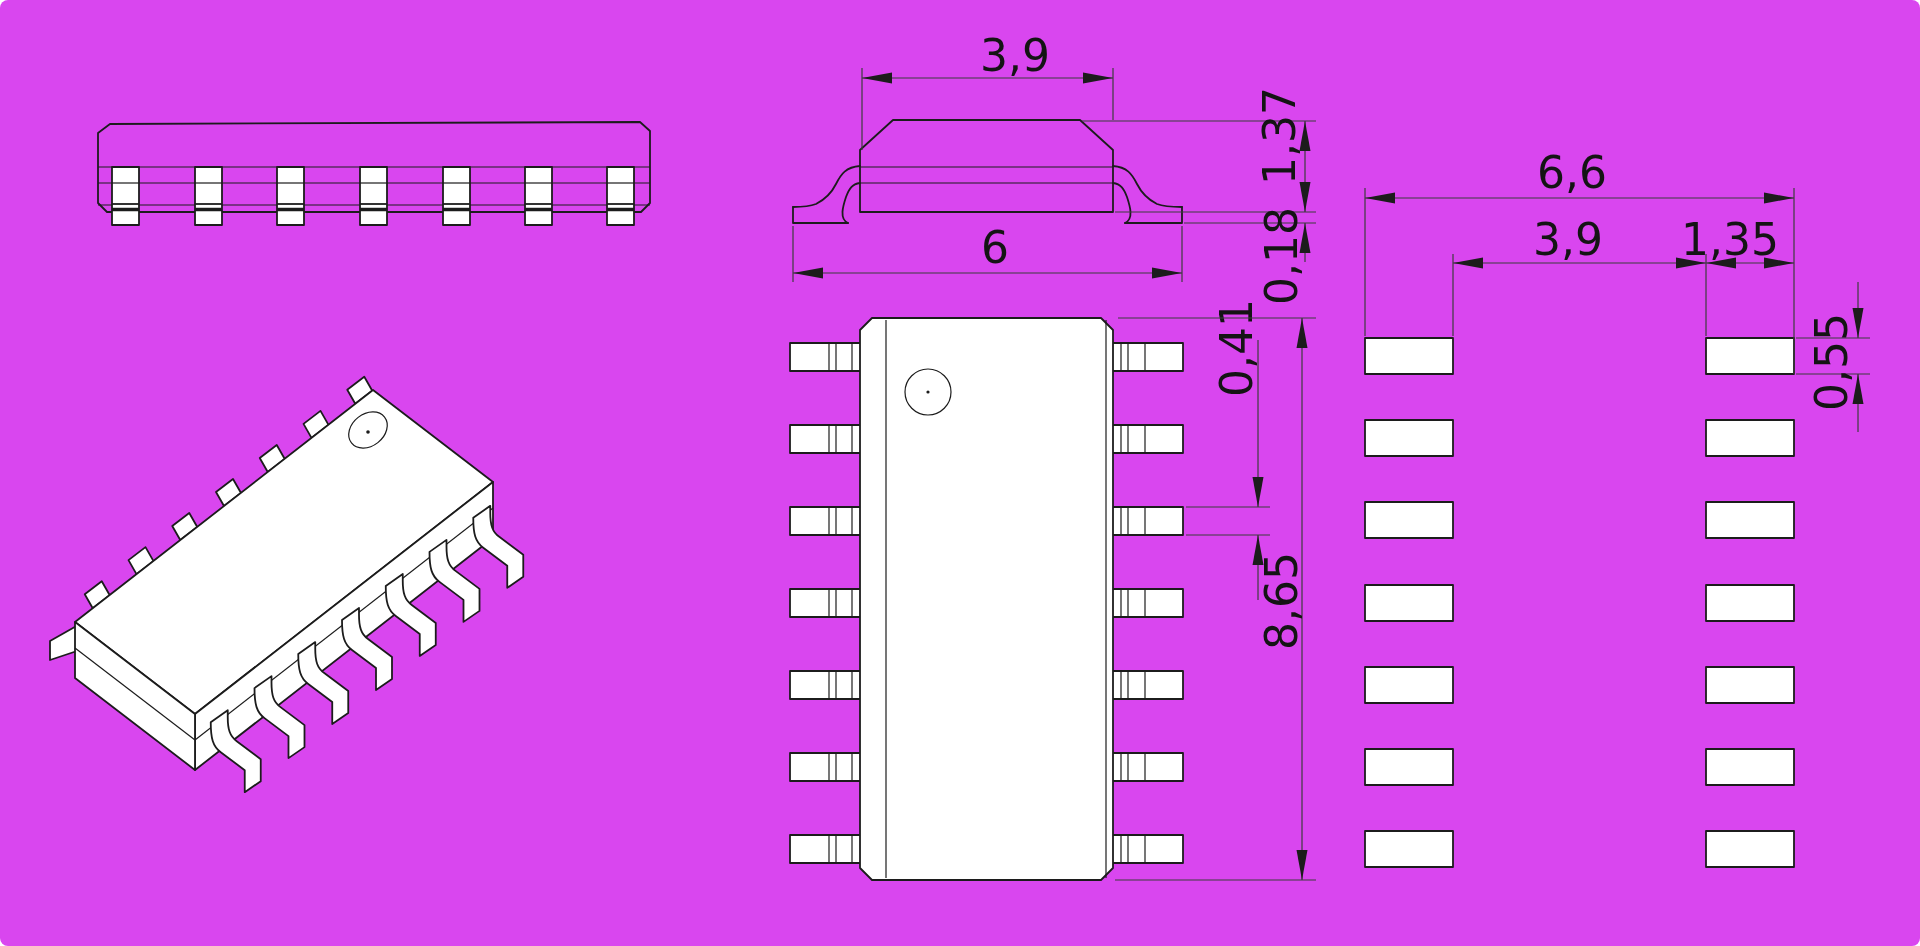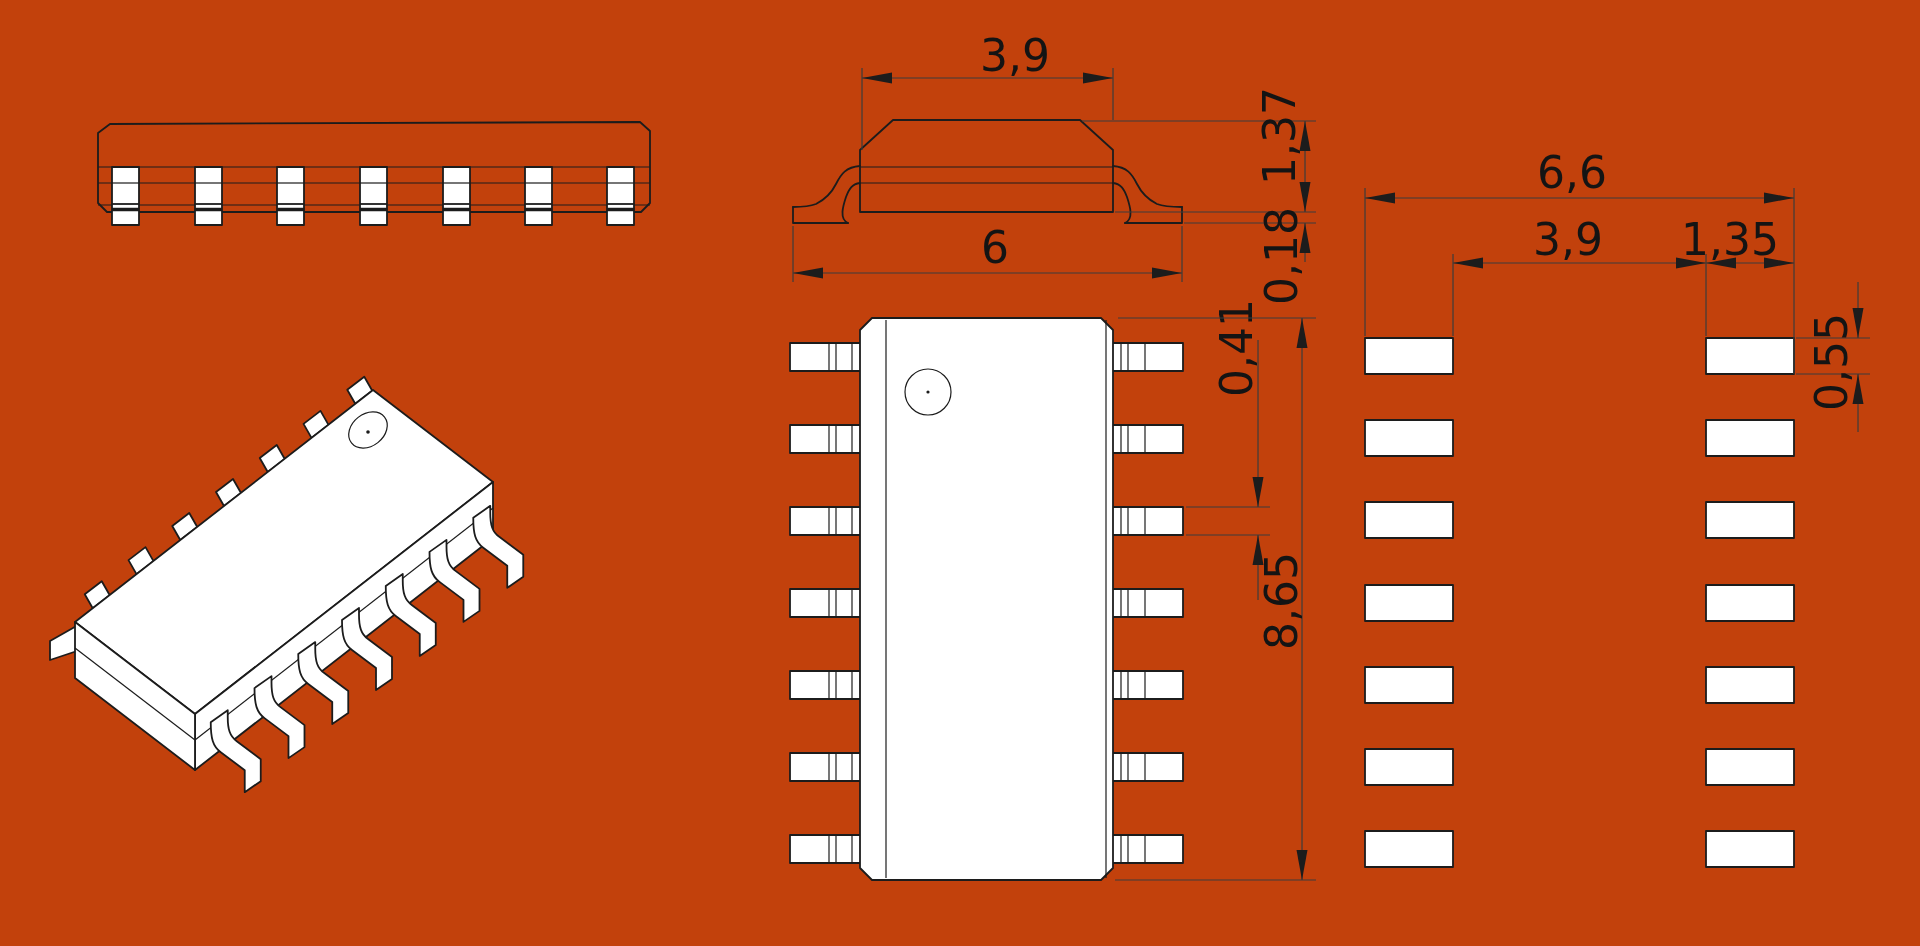--- a/index.html
+++ b/index.html
@@ -1,16 +1,16 @@
 <!DOCTYPE html>
 <html><head>
 <meta charset="utf-8">
 <style>
   html,body{margin:0;padding:0;background:#ffffff;width:1920px;height:946px;overflow:hidden;}
-  #stage{position:relative;width:1920px;height:946px;background:#c2410c;}
+  #stage{position:relative;width:1920px;height:946px;background:#d946ef;border-radius:8px;}
   svg{position:absolute;left:0;top:0;}
   .ol{fill:none;stroke:#1c1c1c;stroke-width:1.8;stroke-linejoin:round;stroke-linecap:round;}
   .olf{fill:#ffffff;stroke:#1c1c1c;stroke-width:1.8;stroke-linejoin:round;}
   .thin{fill:none;stroke:#1c1c1c;stroke-width:1.2;}
   .dim{fill:none;stroke:#3c3c3c;stroke-width:1.2;}
   .dimtxt{font-family:"DejaVu Sans",sans-serif;font-size:44px;fill:#141414;}
 </style>
 </head>
 <body>
 

